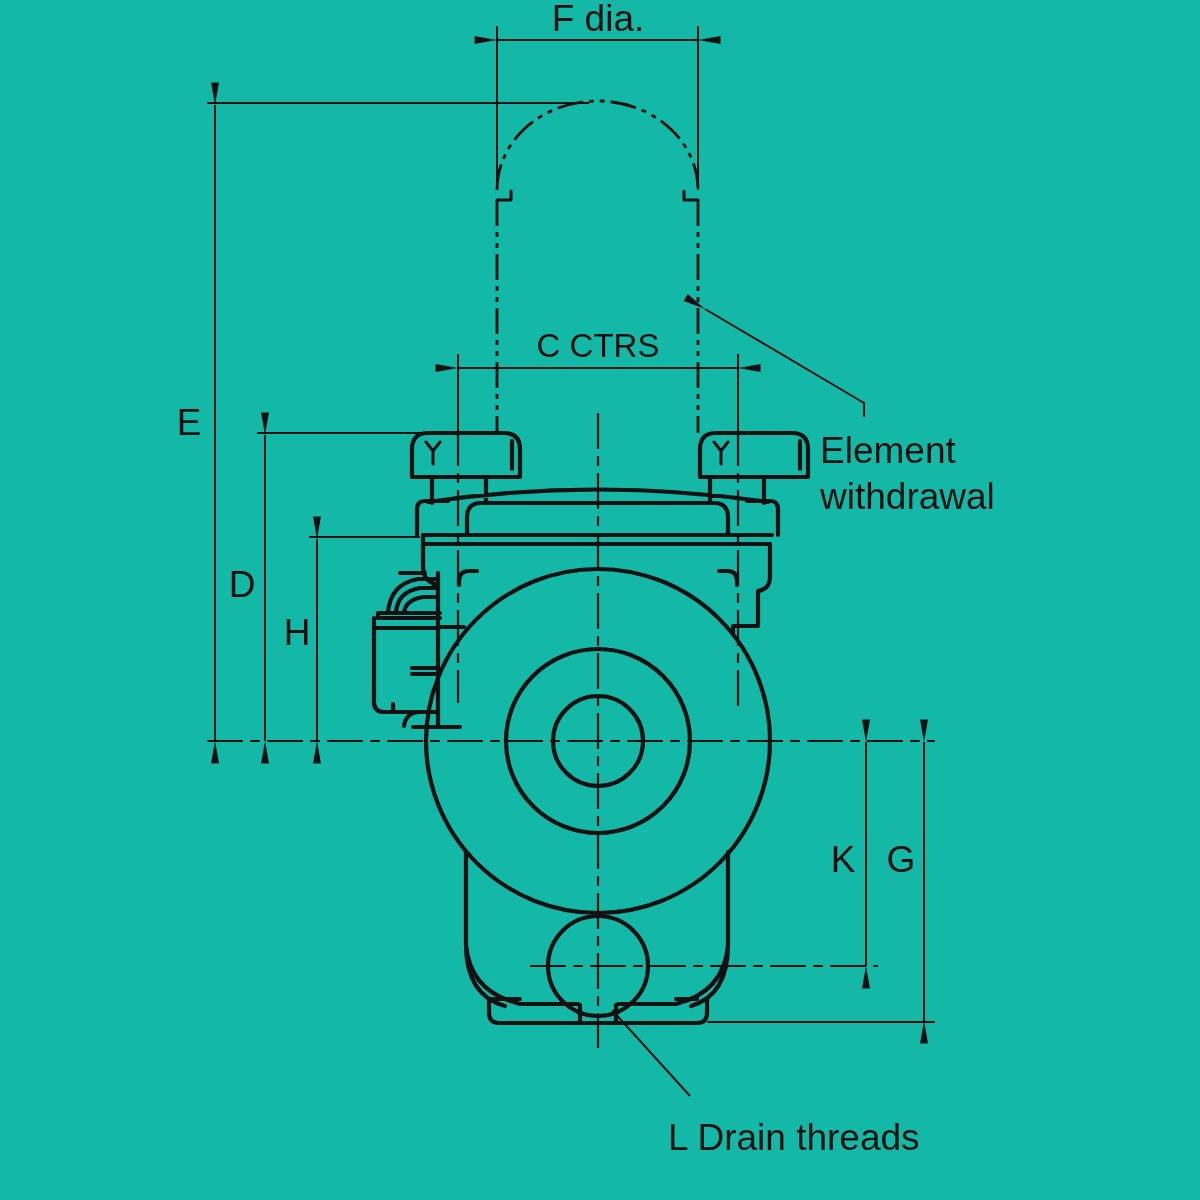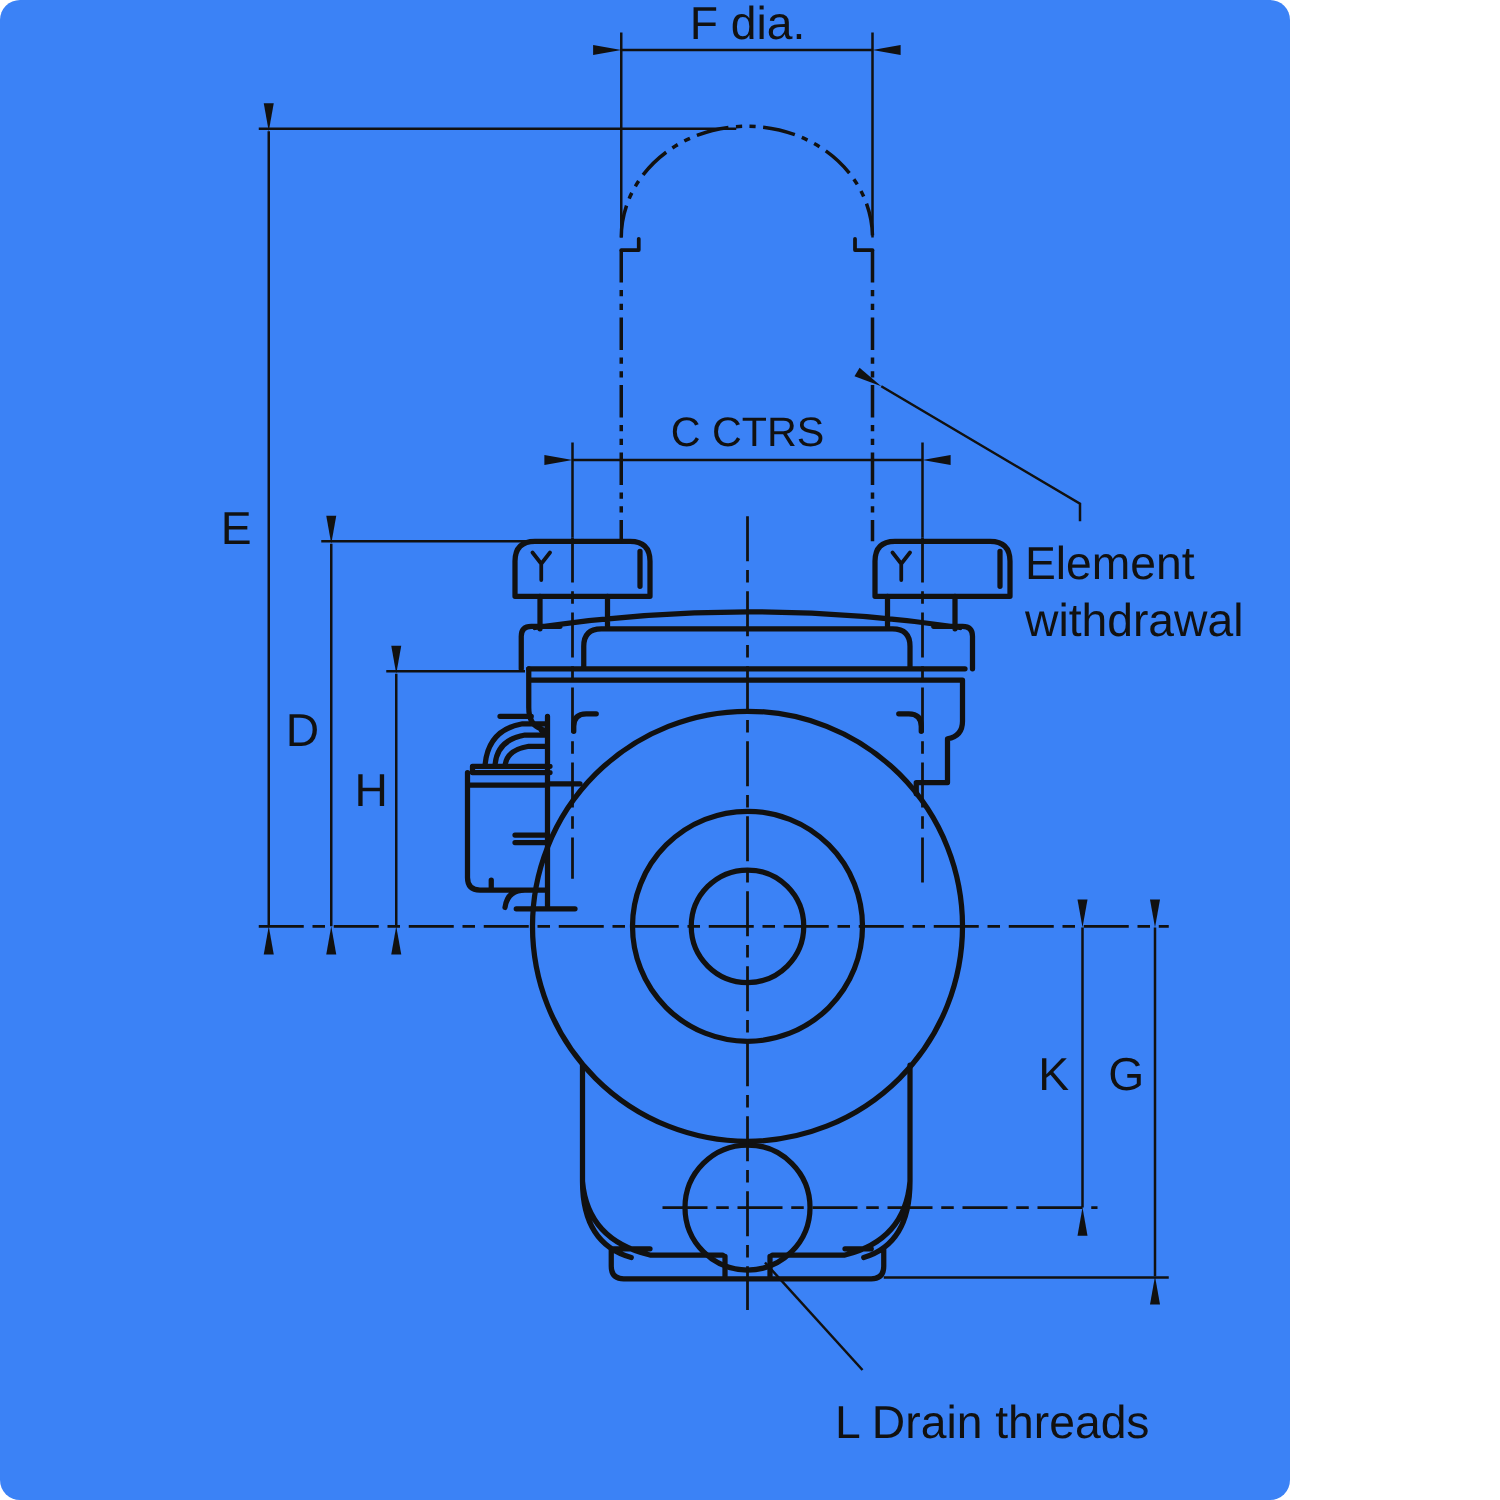--- a/index.html
+++ b/index.html
@@ -1,16 +1,16 @@
 <!DOCTYPE html>
 <html><head>
 <meta charset="utf-8">
 <style>
   html,body{margin:0;padding:0;background:#ffffff;}
-  .stage{position:relative;width:1032px;height:1200px;background:#3b82f6;overflow:hidden;border-radius:16px;}
+  .stage{position:relative;width:1200px;height:1200px;background:#14b8a6;overflow:hidden;}
   svg{display:block;}
   .obj   {fill:none;stroke:#111;stroke-width:4.2;stroke-linecap:round;stroke-linejoin:round;}
   .objth {fill:none;stroke:#111;stroke-width:3;stroke-linecap:round;stroke-linejoin:round;}
   .thin  {fill:none;stroke:#111;stroke-width:2;}
   .dim   {fill:none;stroke:#111;stroke-width:2;}
   .center{fill:none;stroke:#111;stroke-width:2.2;stroke-dasharray:36 7 10 7;}
   .phant {fill:none;stroke:#111;stroke-width:2.8;stroke-dasharray:26 6 5 6 5 6;}
   .lbl   {font-family:"Liberation Sans","DejaVu Sans",sans-serif;font-size:37px;fill:#111;}
   .lbl-sm{font-family:"Liberation Sans","DejaVu Sans",sans-serif;font-size:33px;fill:#111;}
   .mid   {text-anchor:middle;}

